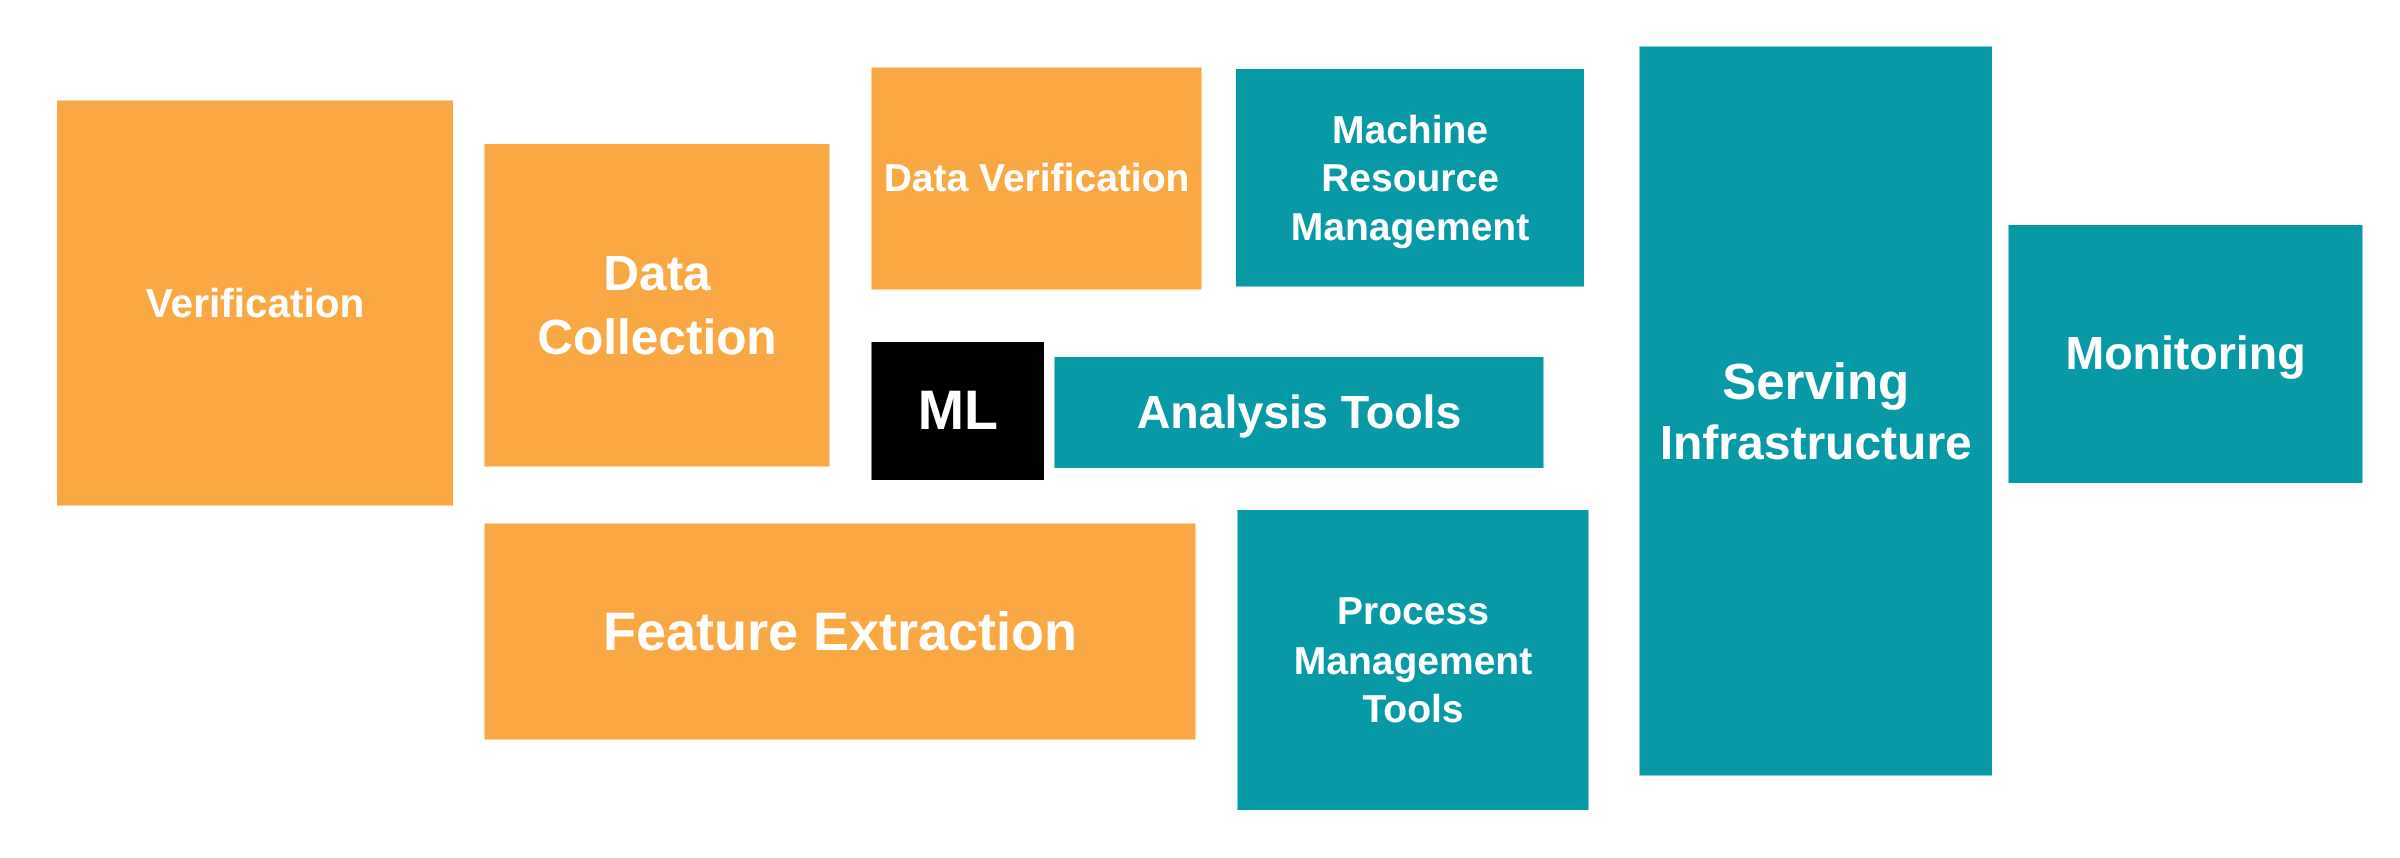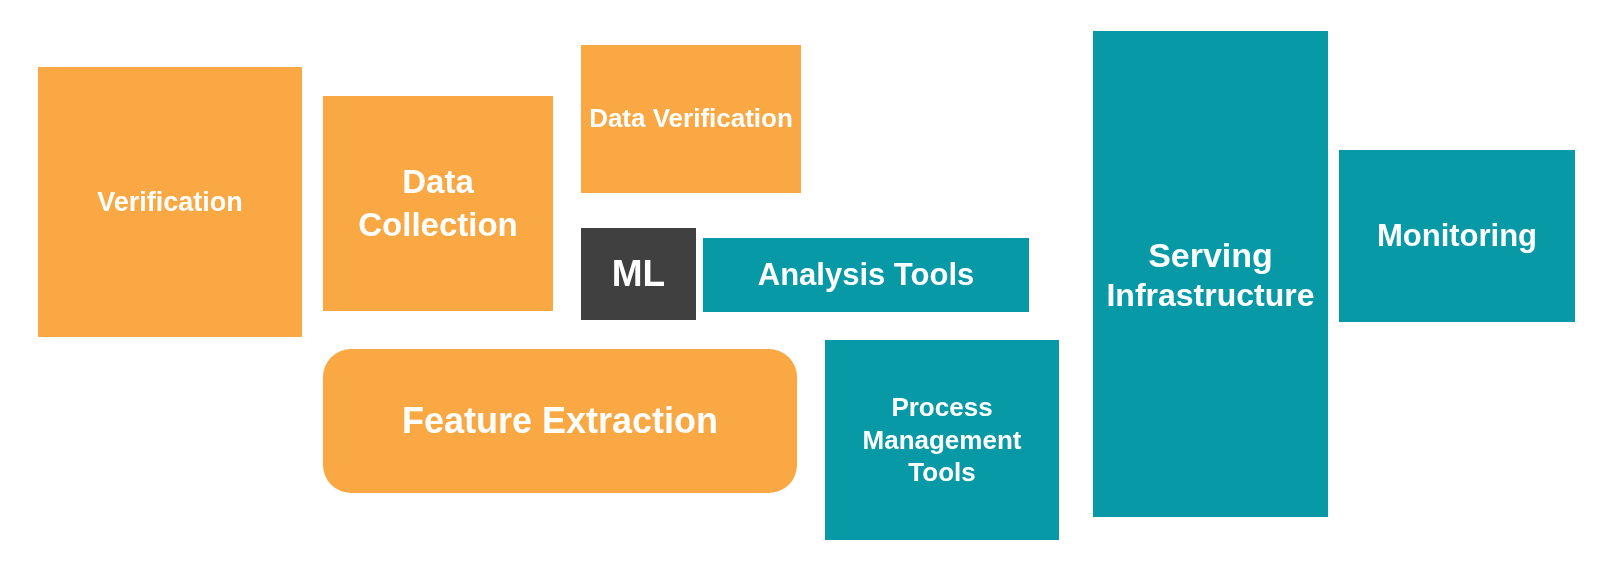--- a/index.html
+++ b/index.html
@@ -52,34 +52,37 @@
   </div>
 
   <div class="box b-data-collection" style="background: rgb(250, 168, 67);">
     <span class="lbl">Data Collection</span>
   </div>
 
   <div class="box b-data-verification" style="background: rgb(250, 168, 67);">
     <span class="lbl">Data Verification</span>
   </div>
 
-  <div class="box b-ml" style="background: #404040; justify-content: center;">
+  <div class="box b-ml" style="background: #000000; justify-content: center;">
     <span class="lbl">ML</span>
   </div>
 
+  <div class="box b-mrm" style="background: rgb(8, 153, 166);">
+    <span class="lbl">Machine Resource Management</span>
+  </div>
 
   <div class="box b-analysis" style="background: rgb(8, 153, 166);">
     <span class="lbl">Analysis Tools</span>
   </div>
 
   <div class="box b-pmt" style="background: rgb(8, 153, 166);">
     <span class="lbl">Process Management Tools</span>
   </div>
 
-  <div class="box b-feature" style="background: rgb(250, 168, 67); border-radius: 28px;">
+  <div class="box b-feature" style="background: rgb(250, 168, 67);">
     <span class="lbl">Feature Extraction</span>
   </div>
 
   <div class="box b-serving" style="background: rgb(8, 153, 166); margin-left: 11px;">
     <span class="lbl lbl-primary">Serving</span>
     <span class="lbl lbl-secondary">Infrastructure</span>
   </div>
 
   <div class="box b-monitoring" style="background: rgb(8, 153, 166);">
     <span class="lbl">Monitoring</span>

